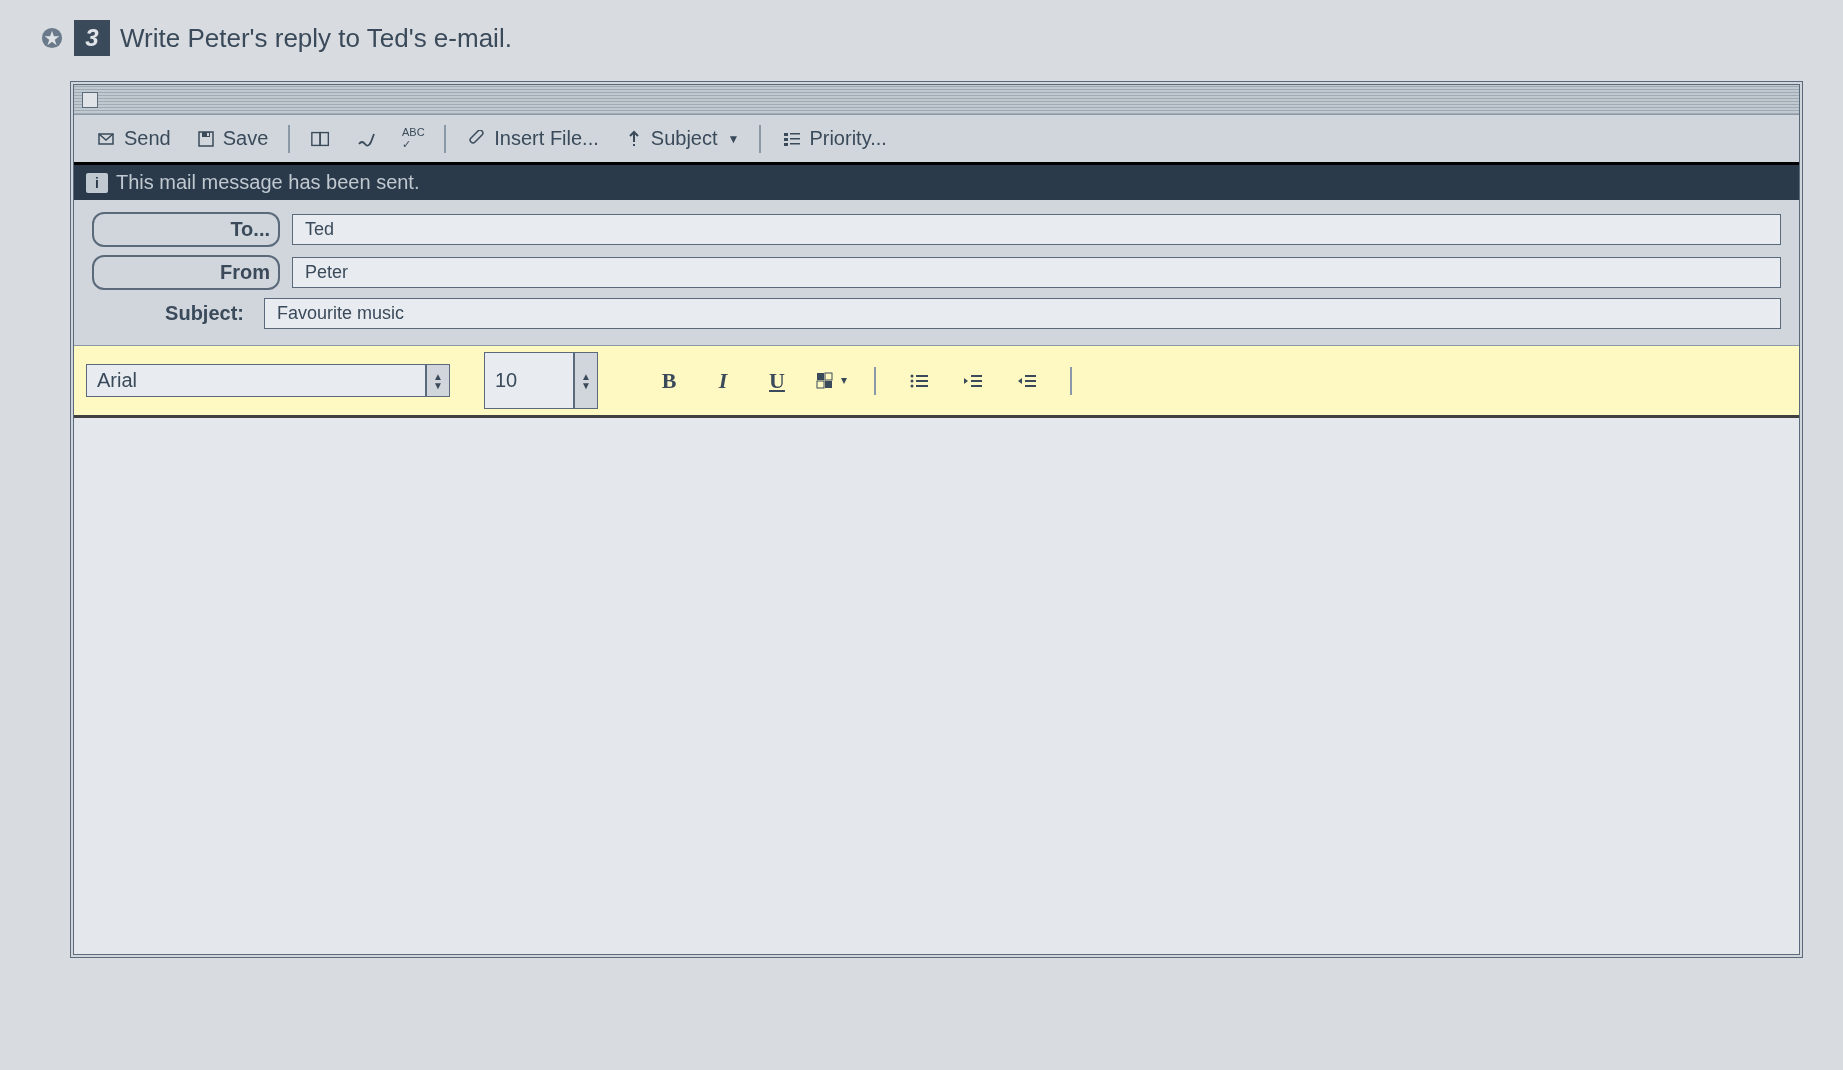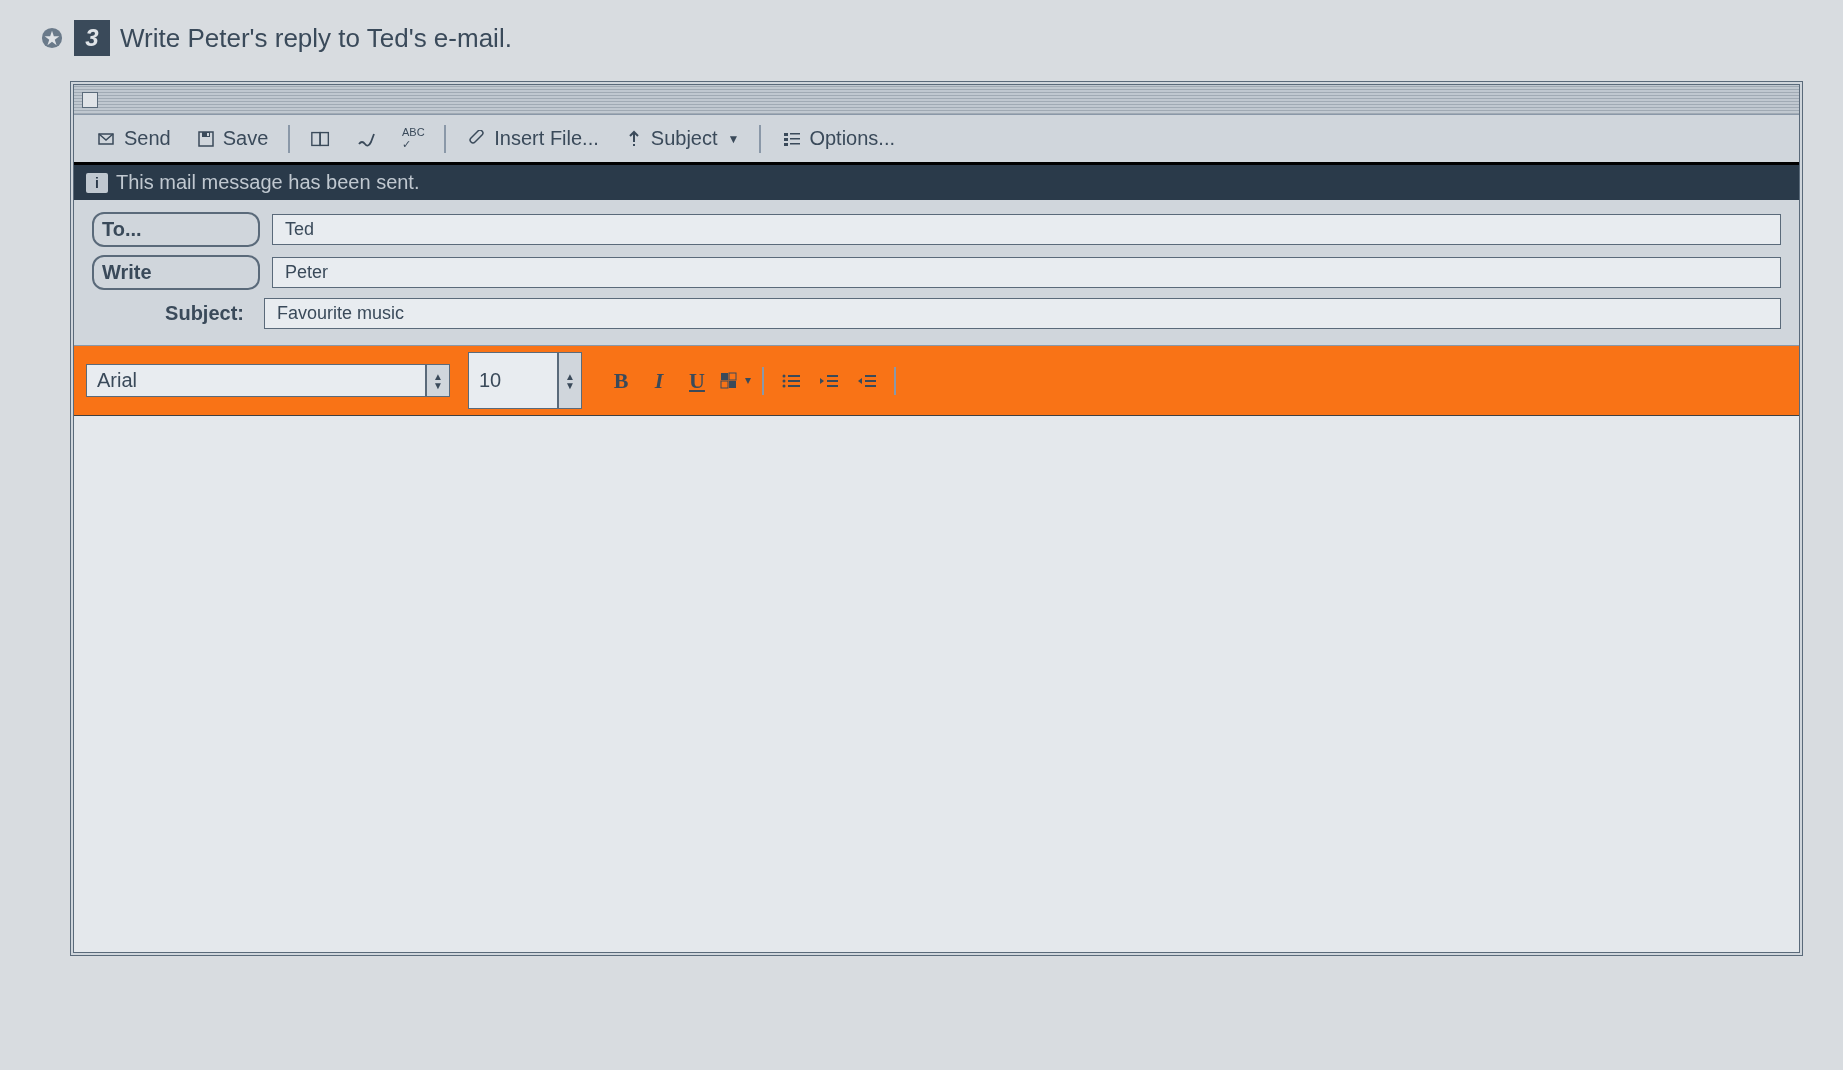--- a/index.html
+++ b/index.html
@@ -122,23 +122,23 @@
       padding: 12px 18px 8px 18px;
       background: #d0d6dc;
     }
     .field-row {
       display: flex;
       align-items: center;
       gap: 12px;
       margin-bottom: 8px;
     }
     .field-button {
-      width: 168px;
+      width: 188px;
       padding: 4px 8px;
-      text-align: left;
+      text-align: right;
       border: 2px solid #5a6a7a;
       border-radius: 12px;
       background: #d0d6dc;
       font-size: 20px;
       font-weight: bold;
       color: #3a4a5a;
       cursor: pointer;
     }
     .field-label {
       width: 160px;
@@ -154,24 +154,24 @@
       border: 1px solid #5a6a7a;
       background: #e8ecf0;
       font-size: 18px;
       color: #3a4a5a;
       font-family: Arial, sans-serif;
     }
     .format-toolbar {
       display: flex;
       align-items: center;
       padding: 6px 12px;
-      gap: 4px;
-      background: #f97316;
+      gap: 20px;
+      background: #fef9c3;
       border-top: 1px solid #8a98a8;
-      border-bottom: 1px solid #404040;
+      border-bottom: 3px solid #404040;
     }
     .font-select {
       width: 340px;
       padding: 4px 10px;
       border: 1px solid #5a6a7a;
       background: #e8ecf0;
       font-size: 20px;
       color: #3a4a5a;
       font-family: Arial, sans-serif;
     }
@@ -315,36 +315,36 @@
       <span class="tb-icon">
         <svg width="20" height="18" viewBox="0 0 20 18">
             <rect x="2" y="3" width="4" height="3" fill="#3a4a5a"></rect>
             <rect x="8" y="3" width="10" height="1.5" fill="#3a4a5a"></rect>
             <rect x="2" y="8" width="4" height="3" fill="#3a4a5a"></rect>
             <rect x="8" y="8" width="10" height="1.5" fill="#3a4a5a"></rect>
             <rect x="2" y="13" width="4" height="3" fill="#3a4a5a"></rect>
             <rect x="8" y="13" width="10" height="1.5" fill="#3a4a5a"></rect>
           </svg>
       </span>
-      <span>Options...</span>
+      <span>Priority...</span>
     </div>
   </div>
 
   <div class="status-bar">
     <span class="status-icon">i</span>
     <span>This mail message has been sent.</span>
   </div>
 
   <div class="header-fields">
     <div class="field-row">
       <div class="field-button">To...</div>
       <input class="field-input" value="Ted" style="">
     </div>
     <div class="field-row">
-      <div class="field-button">Write</div>
+      <div class="field-button">From</div>
       <input class="field-input" value="Peter" style="">
     </div>
     <div class="field-row">
       <div class="field-label">Subject:</div>
       <input class="field-input" value="Favourite music" style="">
     </div>
   </div>
 
   <div class="format-toolbar">
     <div class="spinner-wrap">

